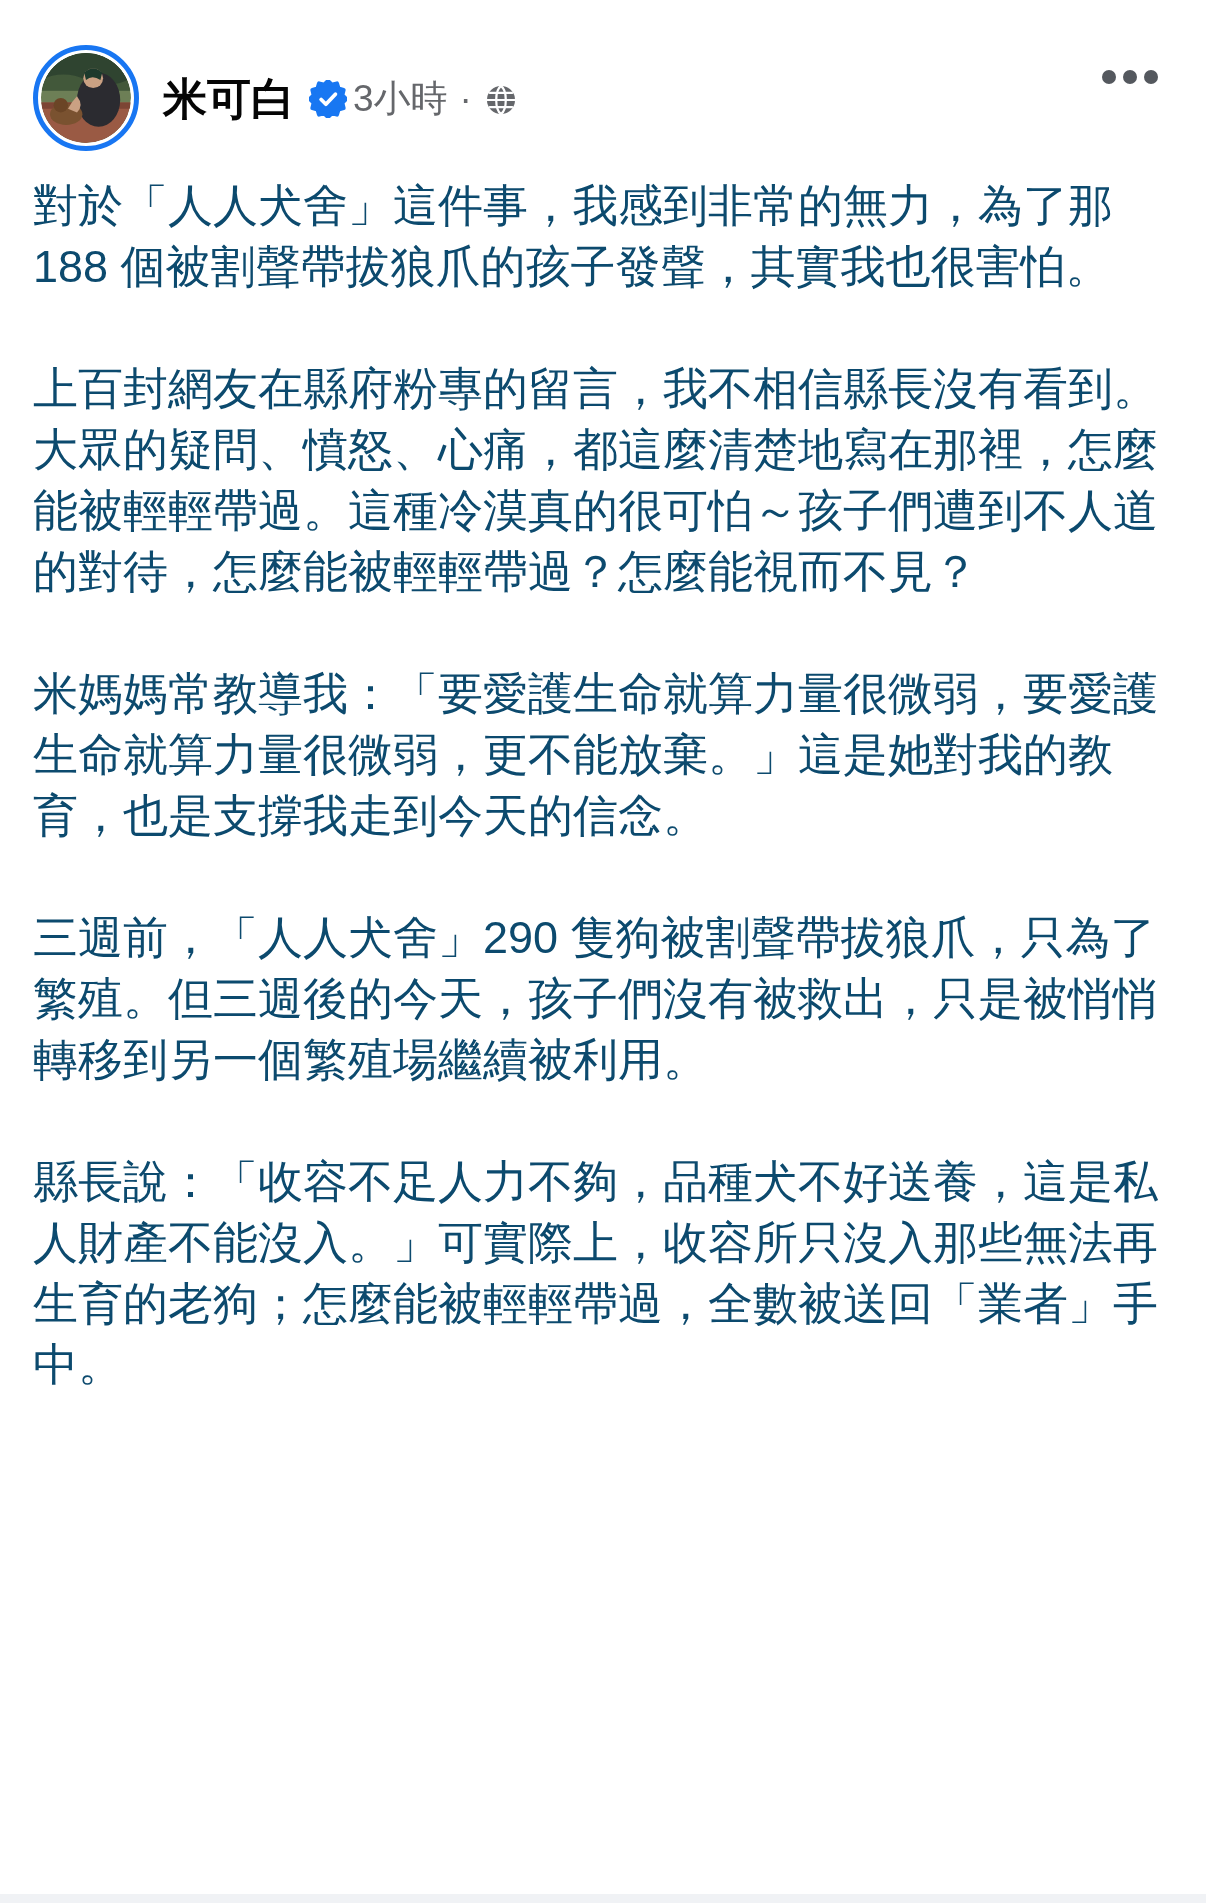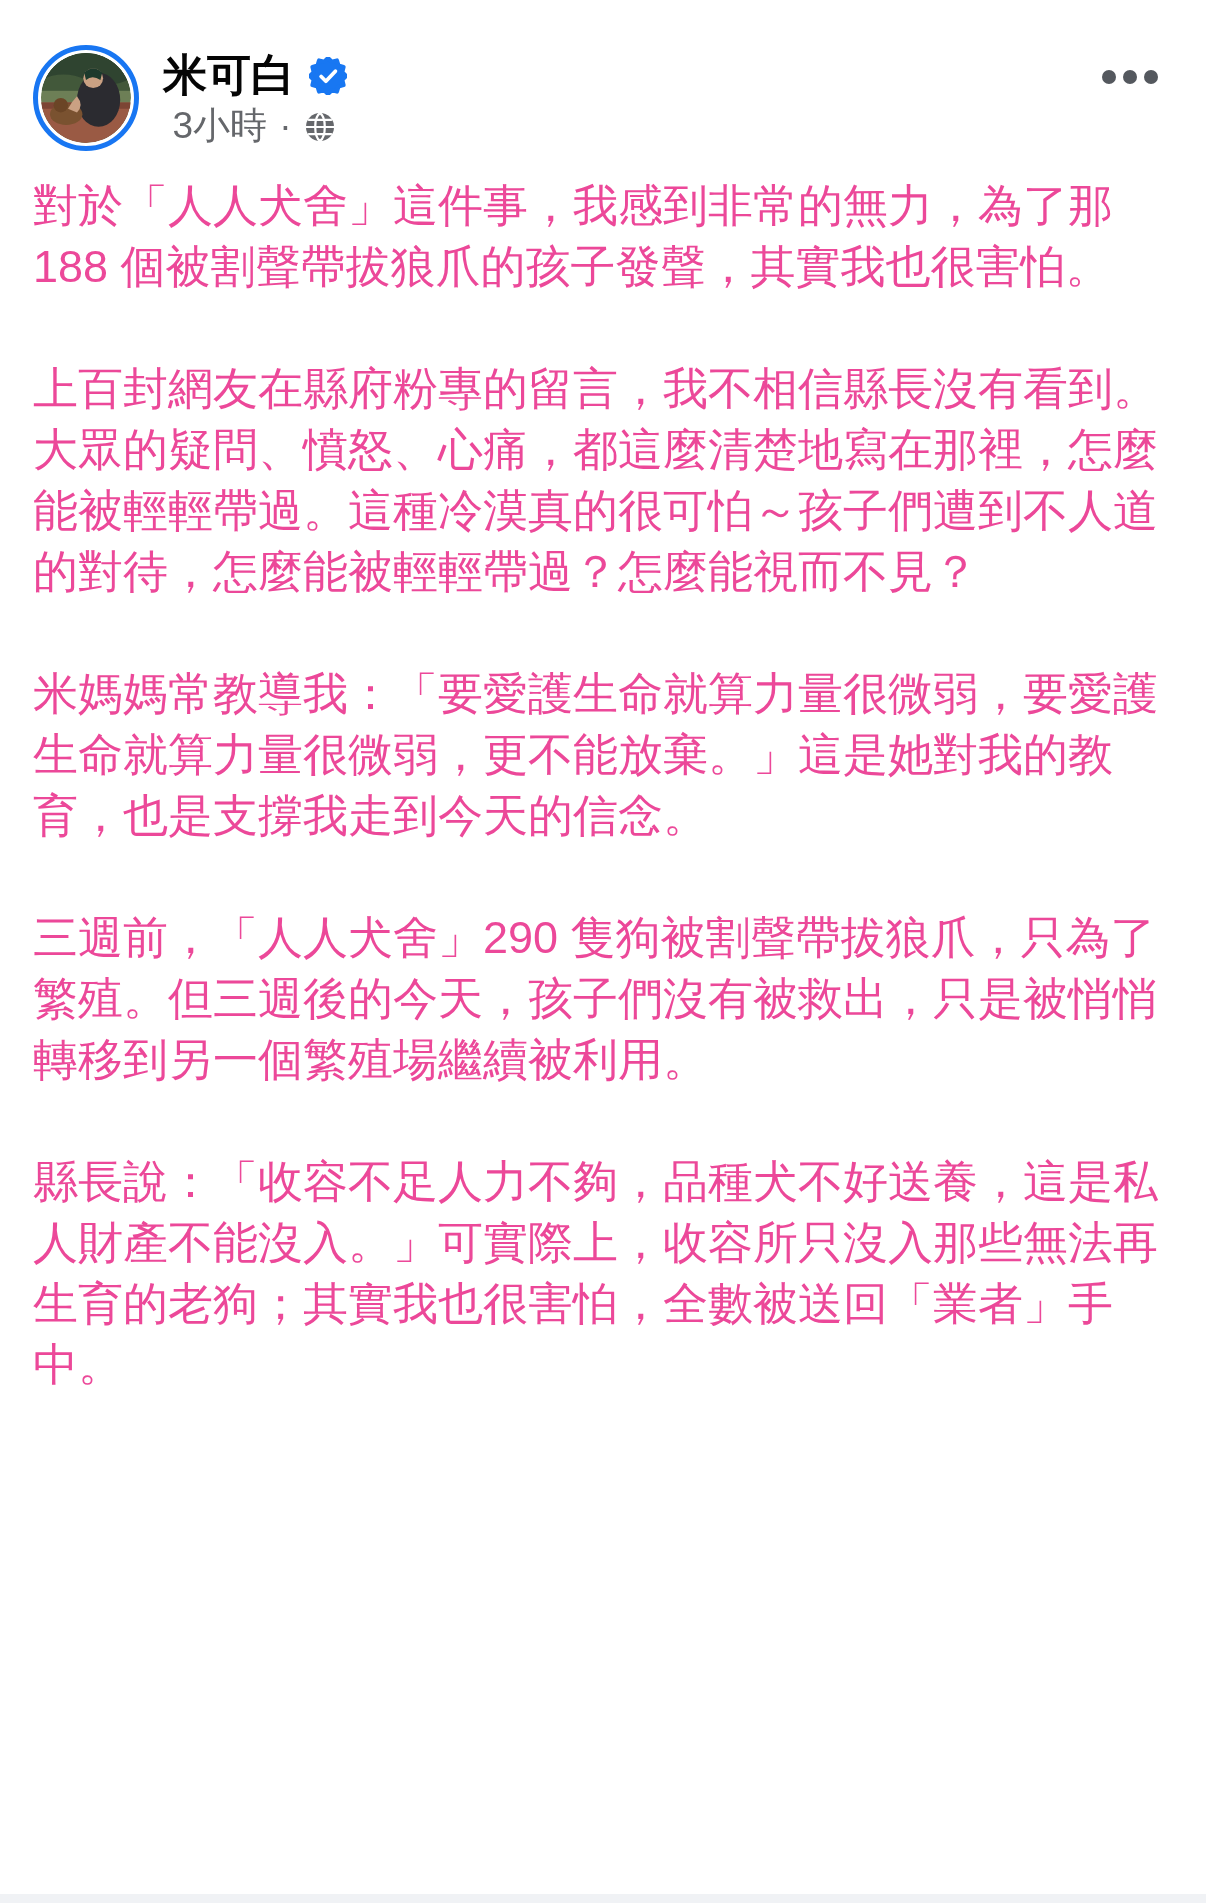--- a/index.html
+++ b/index.html
@@ -36,21 +36,21 @@
     background: #ffffff;
   }
   .avatar-ring svg {
     display: block;
     width: 90px;
     height: 90px;
     border-radius: 50%;
   }
   .header-text {
     display: flex;
-    flex-direction: column;
+    flex-direction: row;
     gap: 6px;
     padding-top: 2px;
   }
   .name-row {
     display: flex;
     align-items: center;
     gap: 14px;
   }
   .page-name {
     font-size: 44px;
@@ -100,21 +100,21 @@
     height: 14px;
     border-radius: 50%;
     background: #54585e;
   }
 
   
   .post-body {
     padding: 10px 26px 0 33px;
     font-size: 45px;
     line-height: 61px;
-    color: #ec4899;
+    color: #0c4a6e;
     text-align: left;
     word-break: break-word;
   }
   .post-body p {
     margin: 0 0 61px 0;
   }
   .post-body p:last-child {
     margin-bottom: 0;
   }
 
@@ -181,17 +181,17 @@
       <span class="dot"></span>
       <span class="dot"></span>
     </button>
   </div>
 
   <div class="post-body">
       <p>對於「人人犬舍」這件事，我感到非常的無力，為了那 188 個被割聲帶拔狼爪的孩子發聲，其實我也很害怕。</p>
       <p>上百封網友在縣府粉專的留言，我不相信縣長沒有看到。大眾的疑問、憤怒、心痛，都這麼清楚地寫在那裡，怎麼能被輕輕帶過。這種冷漠真的很可怕～孩子們遭到不人道的對待，怎麼能被輕輕帶過？怎麼能視而不見？</p>
       <p>米媽媽常教導我：「要愛護生命就算力量很微弱，要愛護生命就算力量很微弱，更不能放棄。」這是她對我的教育，也是支撐我走到今天的信念。</p>
       <p>三週前，「人人犬舍」290 隻狗被割聲帶拔狼爪，只為了繁殖。但三週後的今天，孩子們沒有被救出，只是被悄悄轉移到另一個繁殖場繼續被利用。</p>
-      <p>縣長說：「收容不足人力不夠，品種犬不好送養，這是私人財產不能沒入。」可實際上，收容所只沒入那些無法再生育的老狗；其實我也很害怕，全數被送回「業者」手中。</p>
+      <p>縣長說：「收容不足人力不夠，品種犬不好送養，這是私人財產不能沒入。」可實際上，收容所只沒入那些無法再生育的老狗；怎麼能被輕輕帶過，全數被送回「業者」手中。</p>
     </div>
 
   <div class="next-card-edge"></div>
 </div>
 
 </body></html>

